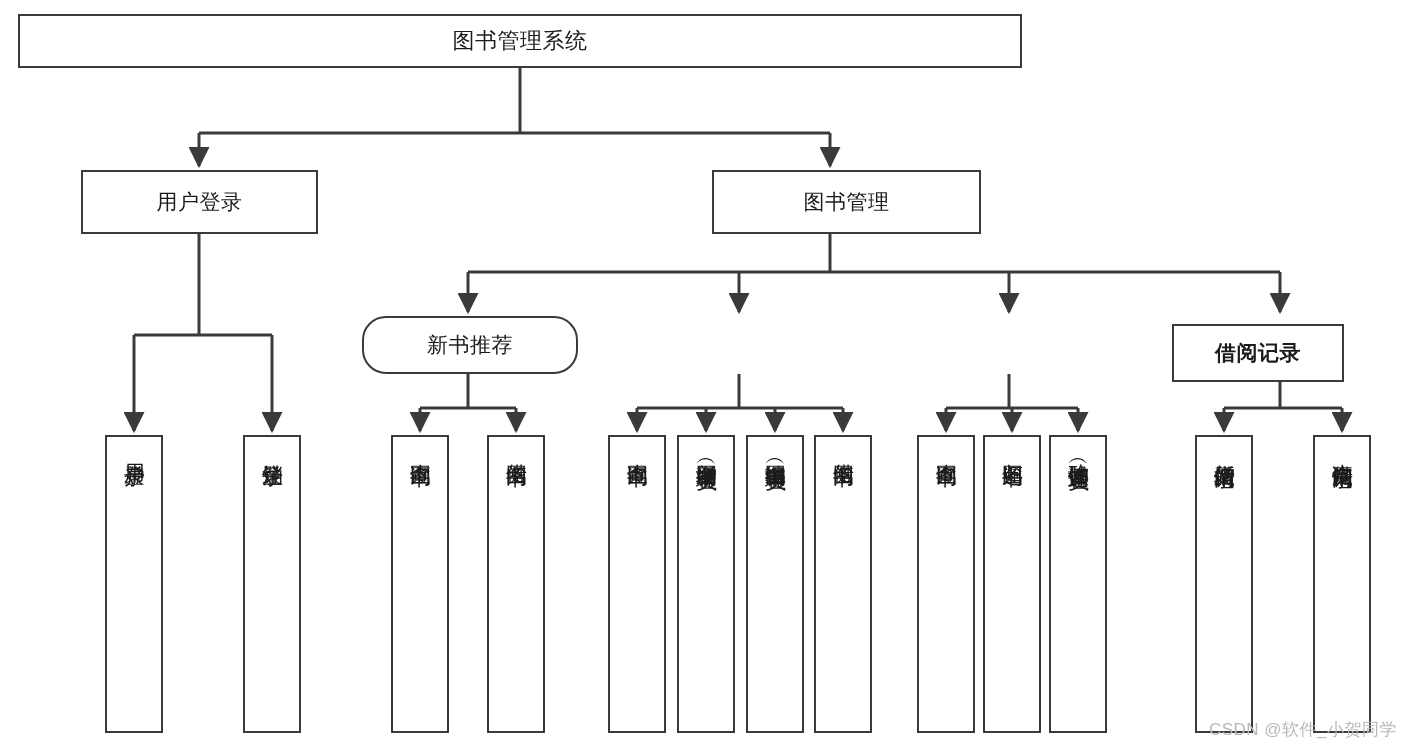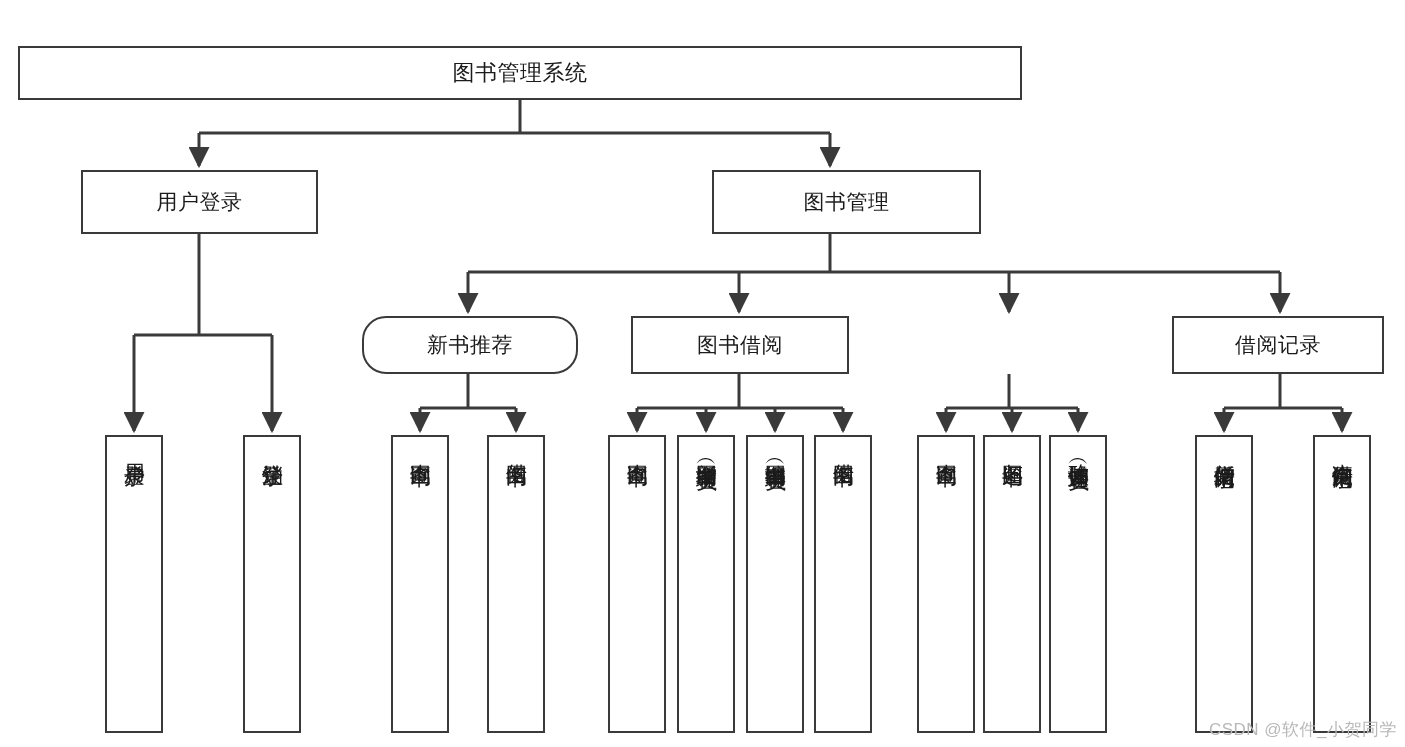--- a/index.html
+++ b/index.html
@@ -124,42 +124,39 @@
       <path d="M 1012 408 L 1012 431" marker-end="url(#arrow)"></path>
       <path d="M 1078 408 L 1078 431" marker-end="url(#arrow)"></path>
 
       <path d="M 1280 374 L 1280 408"></path>
       <path d="M 1224 408 L 1342 408"></path>
       <path d="M 1224 408 L 1224 431" marker-end="url(#arrow)"></path>
       <path d="M 1342 408 L 1342 431" marker-end="url(#arrow)"></path>
     </g>
   </svg>
 
-  <div class="node root horizontal" style="left:18px; top:14px; width:1004px; height:54px;margin-top:32px;">
+  <div class="node root horizontal" style="left:18px; top:14px; width:1004px; height:54px;">
     <span class="node-label">图书管理系统</span>
   </div>
 
   <div class="node horizontal" style="left:81px; top:170px; width:237px; height:64px;">
     <span class="node-label">用户登录</span>
   </div>
 
   <div class="node horizontal" style="left:712px; top:170px; width:269px; height:64px;">
     <span class="node-label">图书管理</span>
   </div>
 
   <div class="node horizontal" style="left:362px; top:316px; width:216px; height:58px;border-radius:24px;">
     <span class="node-label">新书推荐</span>
   </div>
 
-  <div class="node horizontal" style="left:631px; top:316px; width:218px; height:58px;">
-    <span class="node-label">图书借阅</span>
-  </div>
-
-
-  <div class="node horizontal" style="left:1172px; top:316px; width:212px; height:58px;">
+
+
+  <div class="node horizontal" style="left:1172px; top:324px; width:172px; height:58px;font-weight:bold;">
     <span class="node-label">借阅记录</span>
   </div>
 
   <div class="node leaf" style="left:105px; top:435px; width:58px; height:298px;">
     <span class="node-label">用户登录</span>
   </div>
 
   <div class="node leaf" style="left:243px; top:435px; width:58px; height:298px;">
     <span class="node-label">注销登录</span>
   </div>

